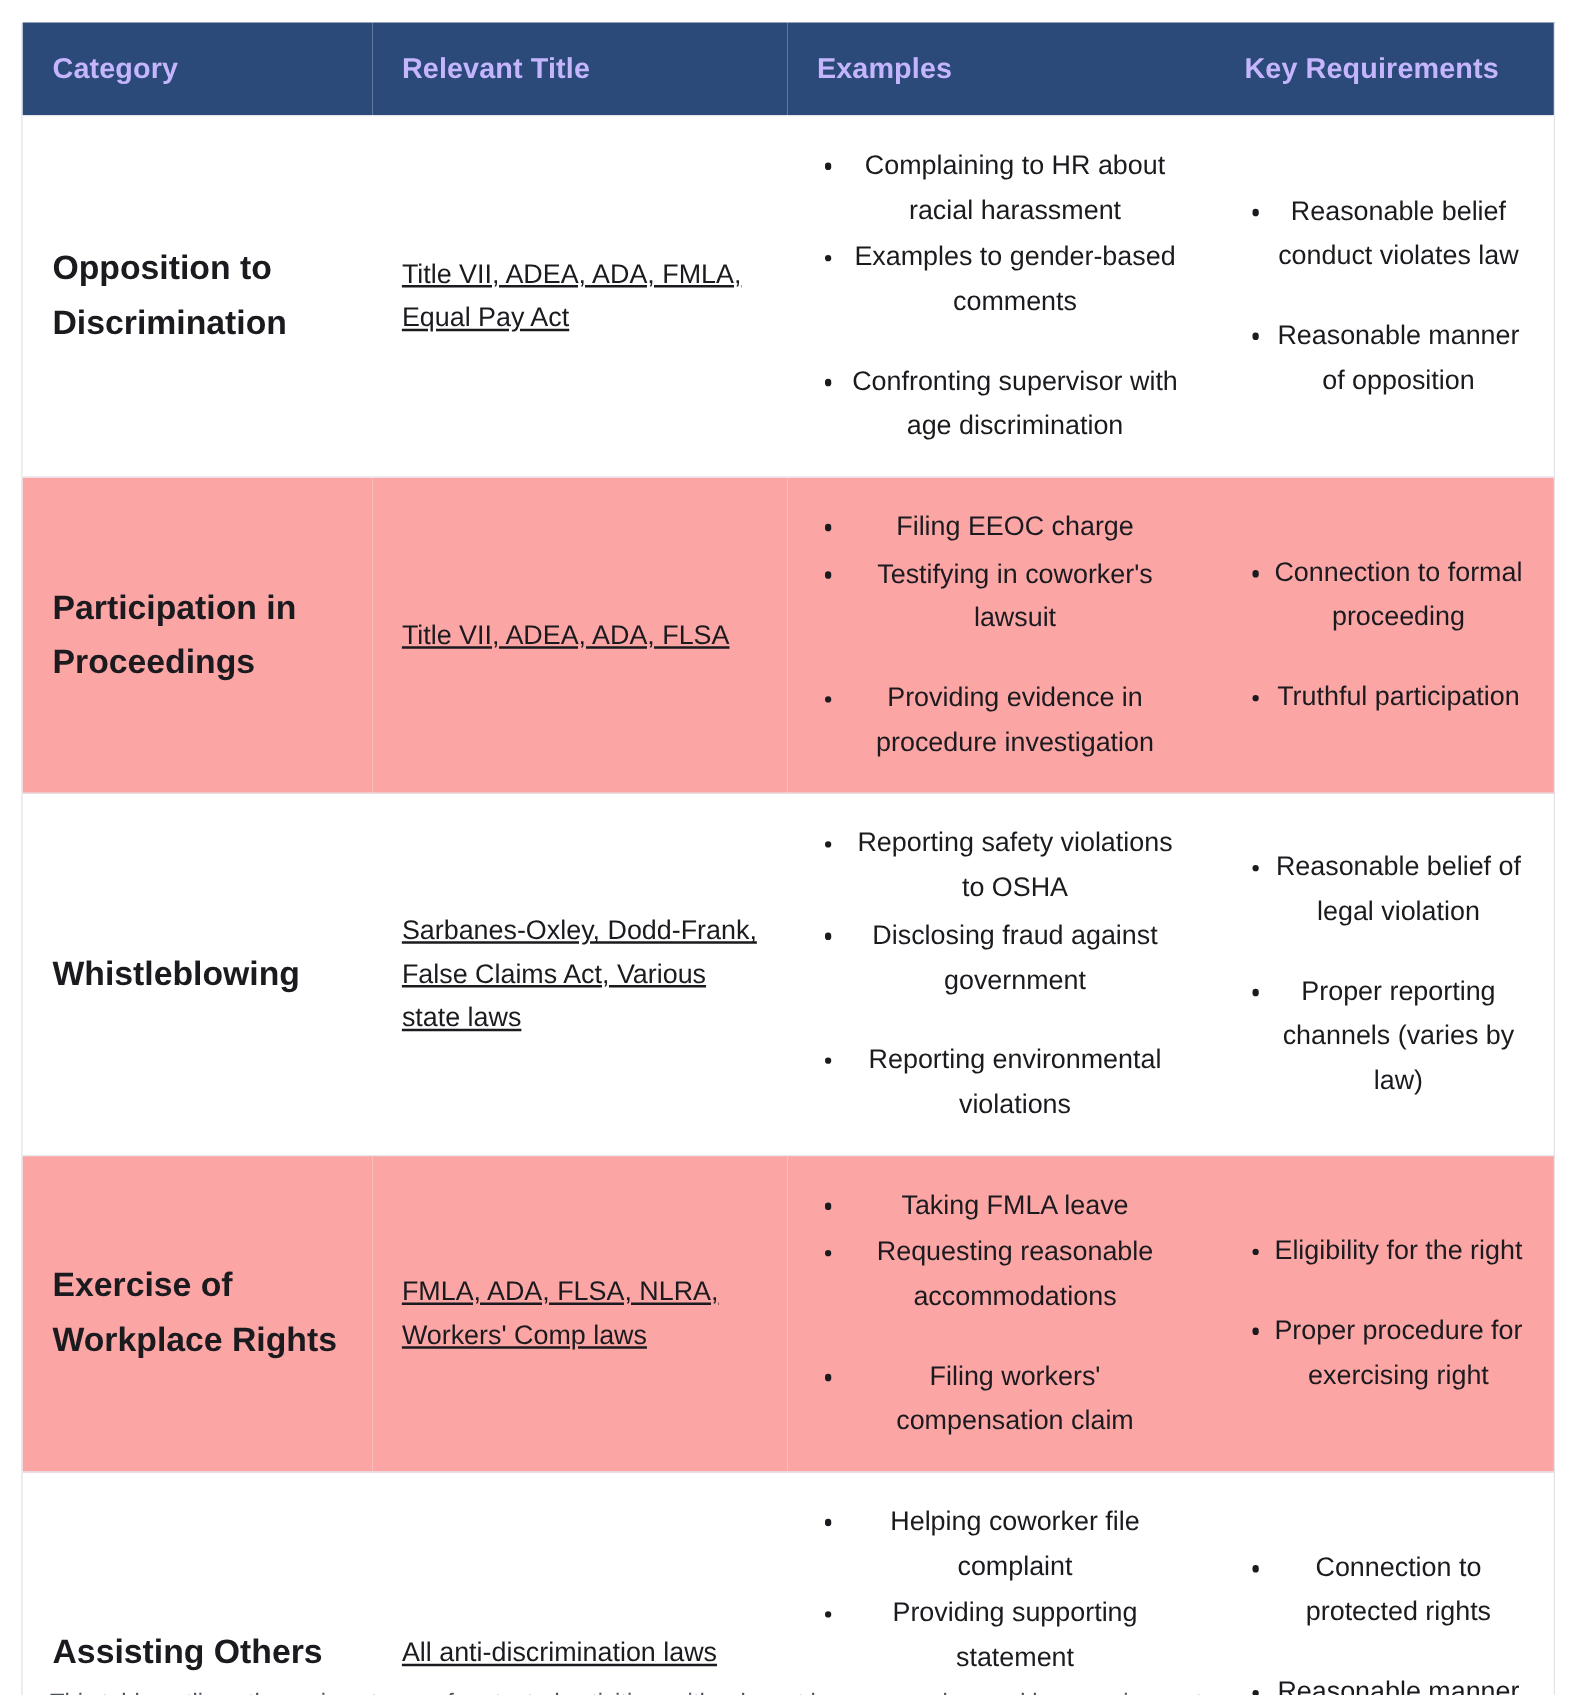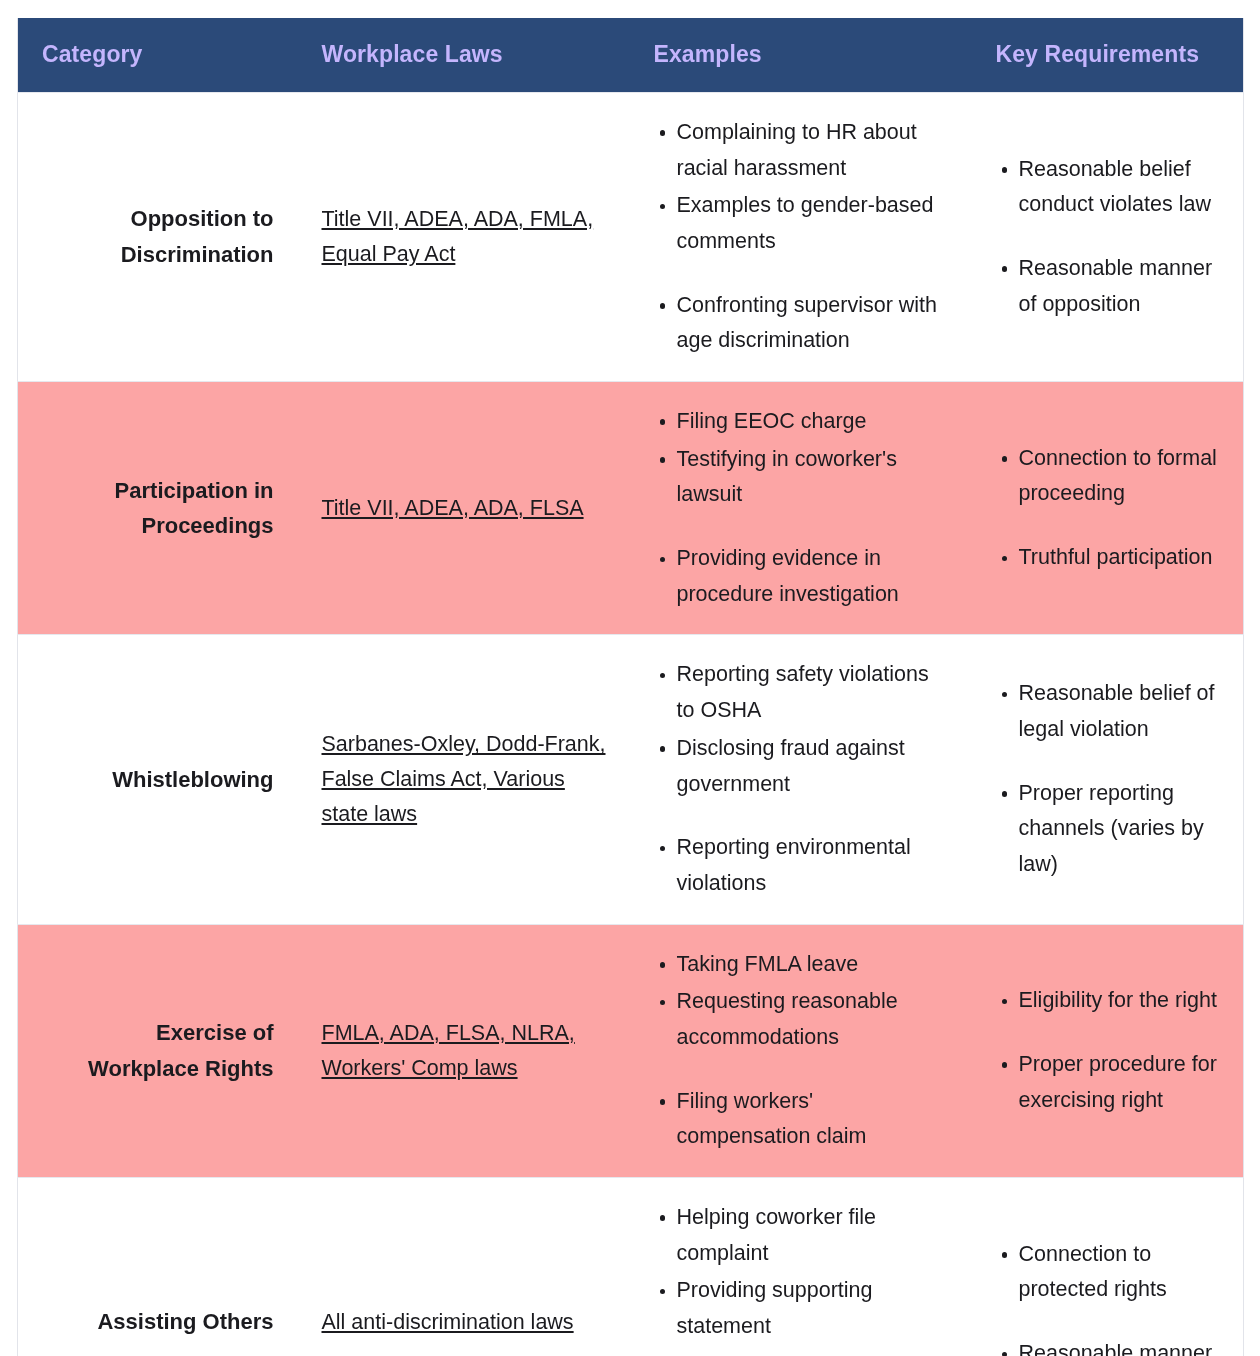--- a/index.html
+++ b/index.html
@@ -56,33 +56,33 @@
     border-bottom: 1px solid #e6e8ee;
     background: transparent;
   }
 
   tbody tr.row-alt td {
     background: #fca5a5;
   }
 
   td.col-category {
     font-weight: 600;
-    font-size: 22px;
-    text-align: right;
+    font-size: 27px;
   }
 
   td.col-laws {
     font-weight: 400;
     text-decoration: underline;
   }
 
   ul.cell-list {
     margin: 0;
     padding: 0 0 0 23px;
     list-style: none;
+    text-align: center;
   }
   ul.cell-list li {
     position: relative;
     padding-left: 0;
     margin: 0 0 2px 0;
     line-height: 1.66;
   }
   ul.cell-list li:last-child { margin-bottom: 0; margin-top: 28px; }
   ul.cell-list li::before {
     content: "";
@@ -120,21 +120,21 @@
   <table class="protected-activities">
     <colgroup>
       <col class="c-category">
       <col class="c-laws">
       <col class="c-examples">
       <col class="c-keyreq">
     </colgroup>
     <thead>
       <tr>
         <th>Category</th>
-        <th>Workplace Laws</th>
+        <th>Relevant Title</th>
         <th>Examples</th>
         <th>Key Requirements</th>
       </tr>
     </thead>
     <tbody>
         <tr>
           <td class="col-category">Opposition to Discrimination</td>
           <td class="col-laws">Title VII, ADEA, ADA, FMLA, Equal Pay Act</td>
           <td class="col-examples">
             <ul class="cell-list">

